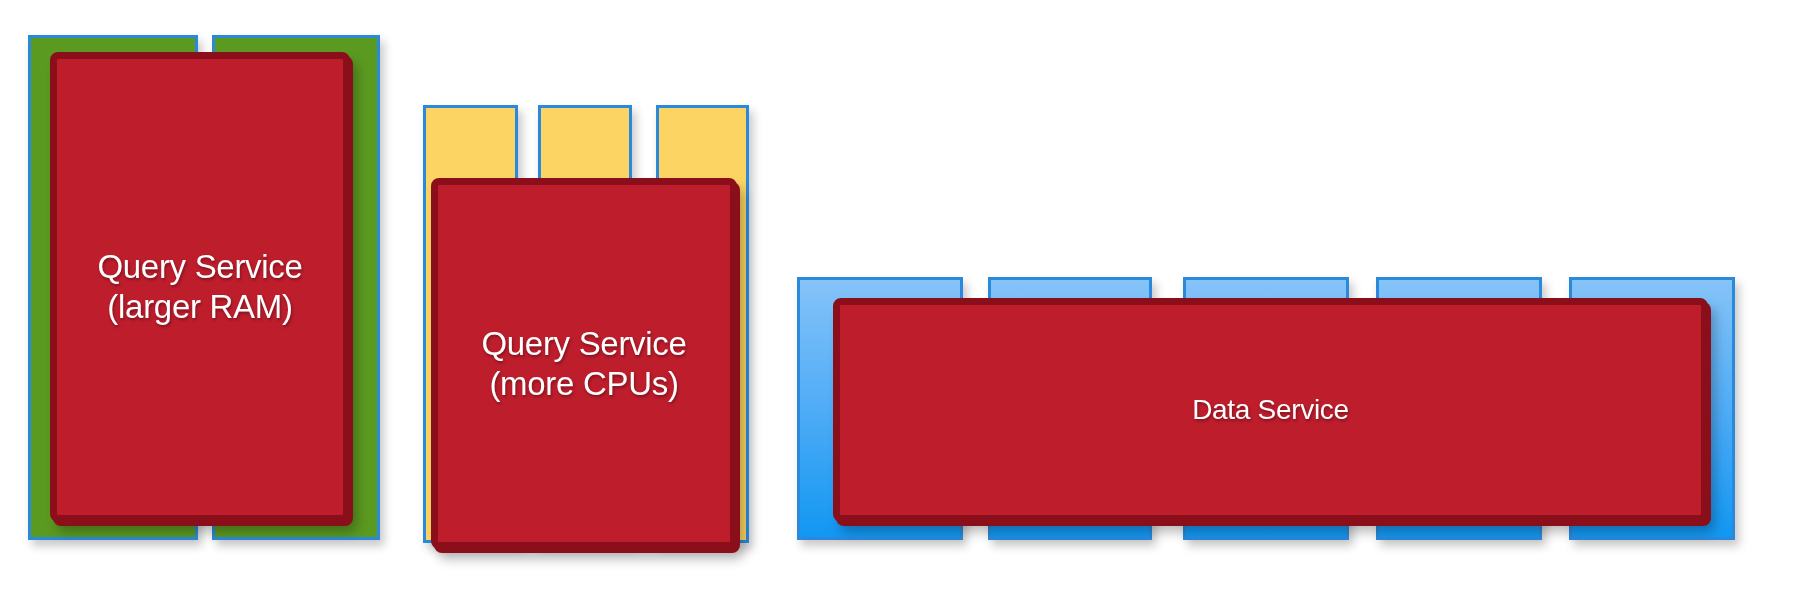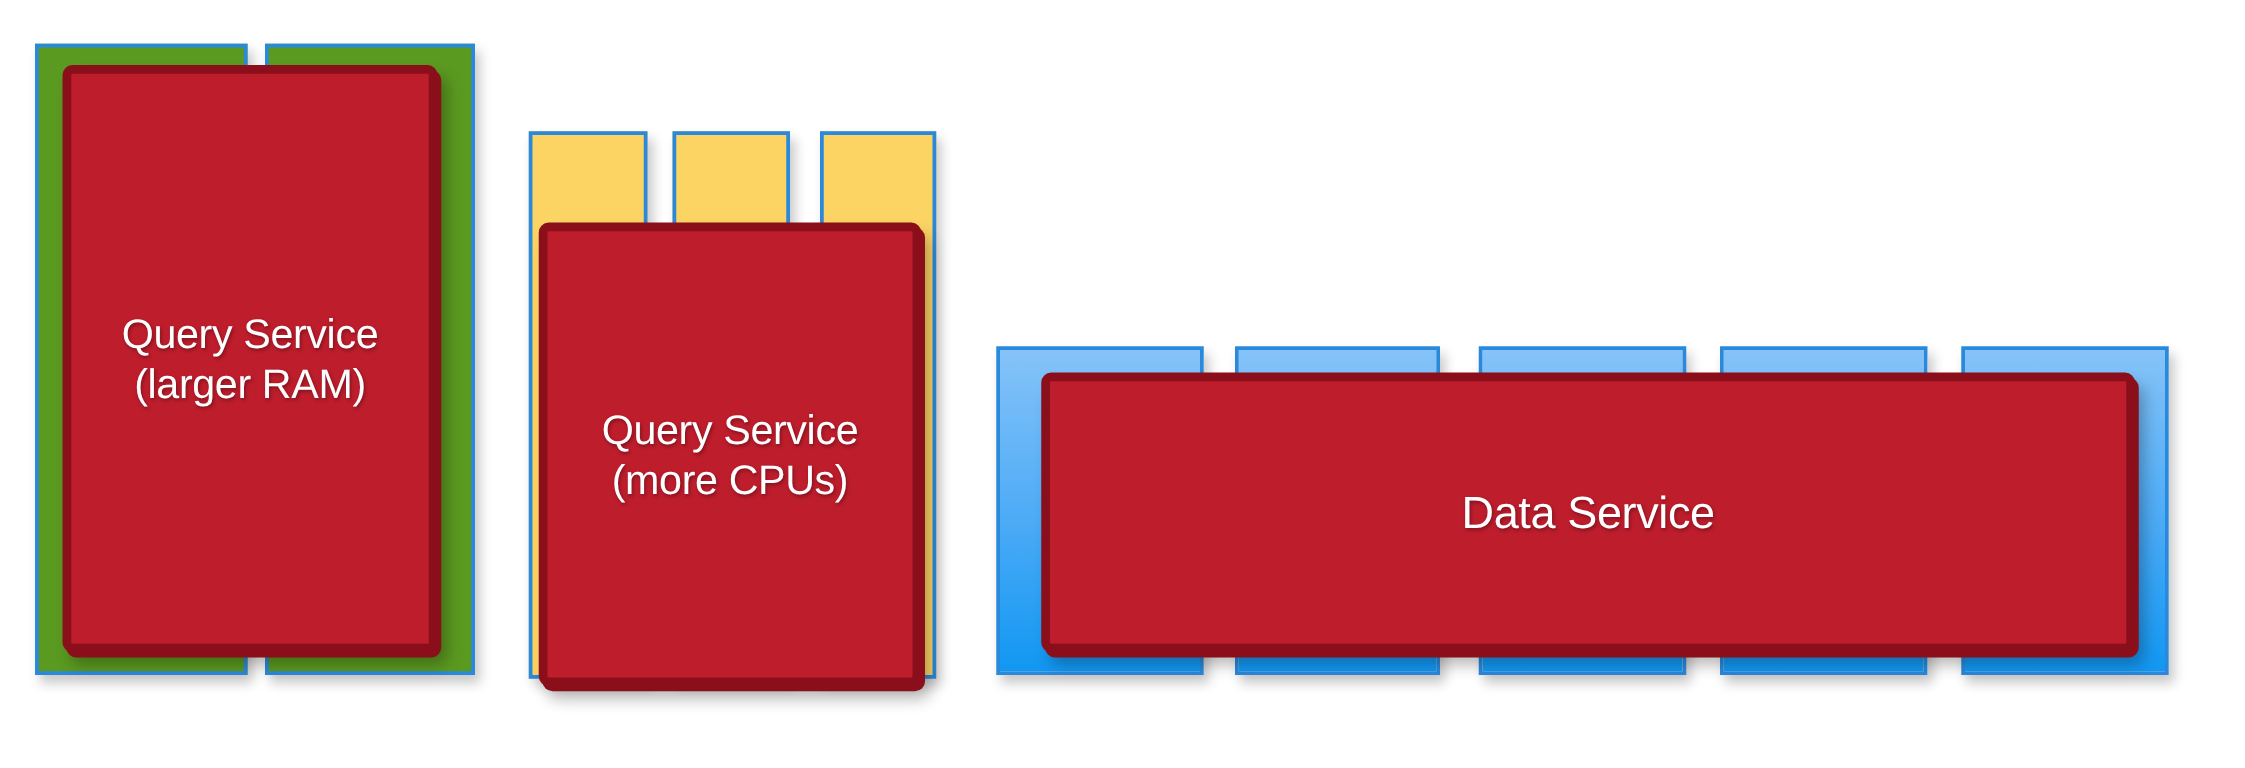--- a/index.html
+++ b/index.html
@@ -63,21 +63,21 @@
     text-align: center;
     font-size: 33px;
     line-height: 40px;
     letter-spacing: -0.3px;
     text-shadow: 1px 2px 3px rgba(0,0,0,0.35);
     white-space: pre-line;
   }
   .svc-index { left: 50px;  top: 52px;  width: 300px; height: 470px; }
   .svc-query { left: 431px; top: 147px; width: 306px; height: 371px; margin-top: 31px; }
   .svc-data  { left: 833px; top: 298px; width: 875px; height: 224px; }
-  .svc-data .label { font-size: 36px; line-height: 44px; }
+  .svc-data .label { font-size: 28px; line-height: 44px; }
 </style>
 </head>
 <body>
 
 <div class="canvas">
 
   <div>
     <div class="tab green tab-i1"></div>
     <div class="tab green tab-i2"></div>
     <div class="service svc-index">

